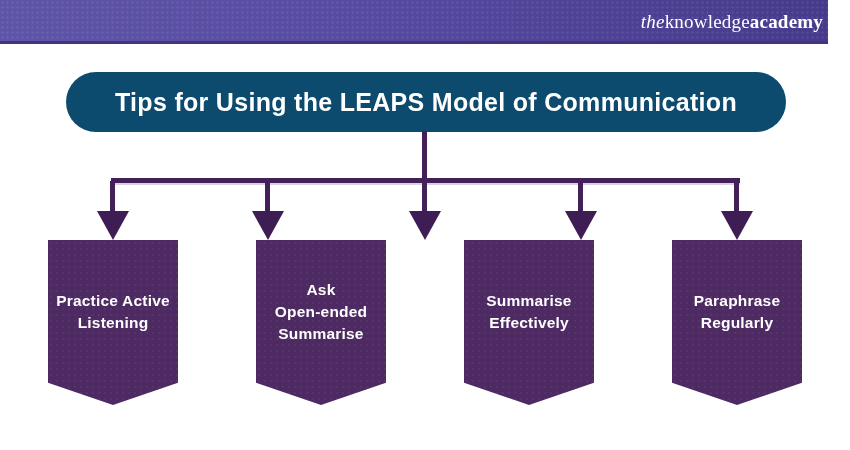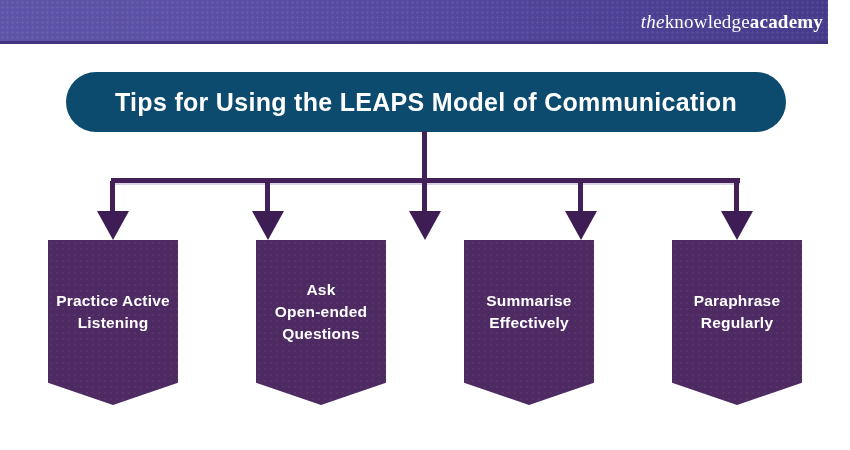--- a/index.html
+++ b/index.html
@@ -111,21 +111,21 @@
     <div class="banner">
       <div class="banner-inner">
         <div class="tip-label">Practice Active
 Listening</div>
       </div>
     </div>
     <div class="banner">
       <div class="banner-inner">
         <div class="tip-label">Ask
 Open-ended
-Questions</div>
+Summarise</div>
       </div>
     </div>
     <div class="banner">
       <div class="banner-inner">
         <div class="tip-label">Summarise
 Effectively</div>
       </div>
     </div>
     <div class="banner">
       <div class="banner-inner">

